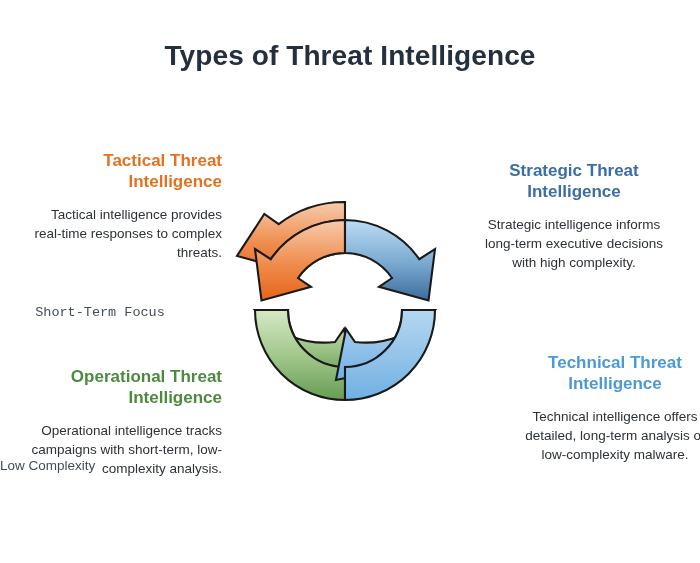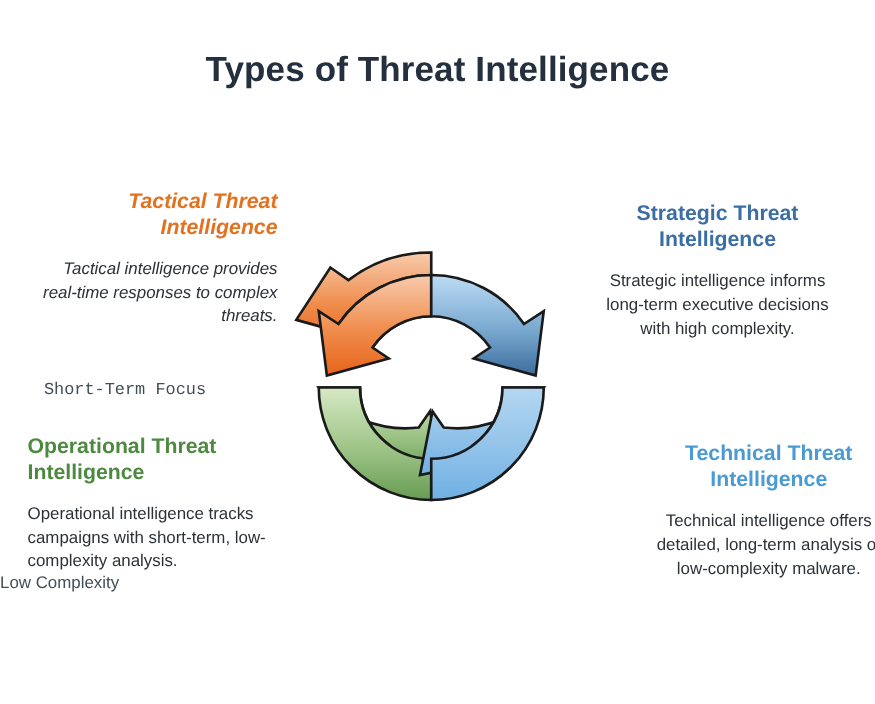--- a/index.html
+++ b/index.html
@@ -56,22 +56,22 @@
     line-height: 1.25;
     margin: 0 0 12px 0;
   }
   .quad-body {
     font-size: 13.5px;
     line-height: 1.42;
     color: #2c3238;
     margin: 0;
   }
 
-  .quad-tl { left: 22px;  top: 150px; text-align: right; font-style: italic; }
-  .quad-bl { left: 22px;  top: 346px; text-align: left; }
+  .quad-tl { left: 22px;  top: 150px; text-align: right; }
+  .quad-bl { left: 22px;  top: 366px; text-align: right; }
   .quad-tr { left: 476px; top: 160px; text-align: center;  width: 196px; }
   .quad-br { left: 476px; top: 352px; text-align: center;  width: 196px; margin-left: 41px; }
 
   
   #cycle-diagram {
     position: absolute;
     left: 232px;
     top: 190px;
     width: 226px;
     height: 250px;

